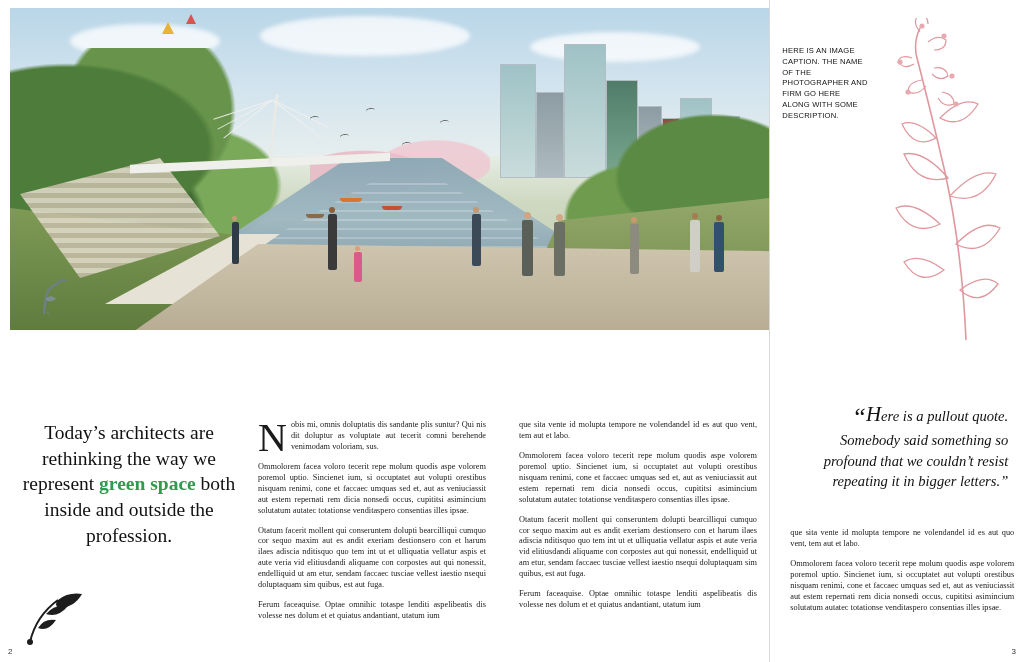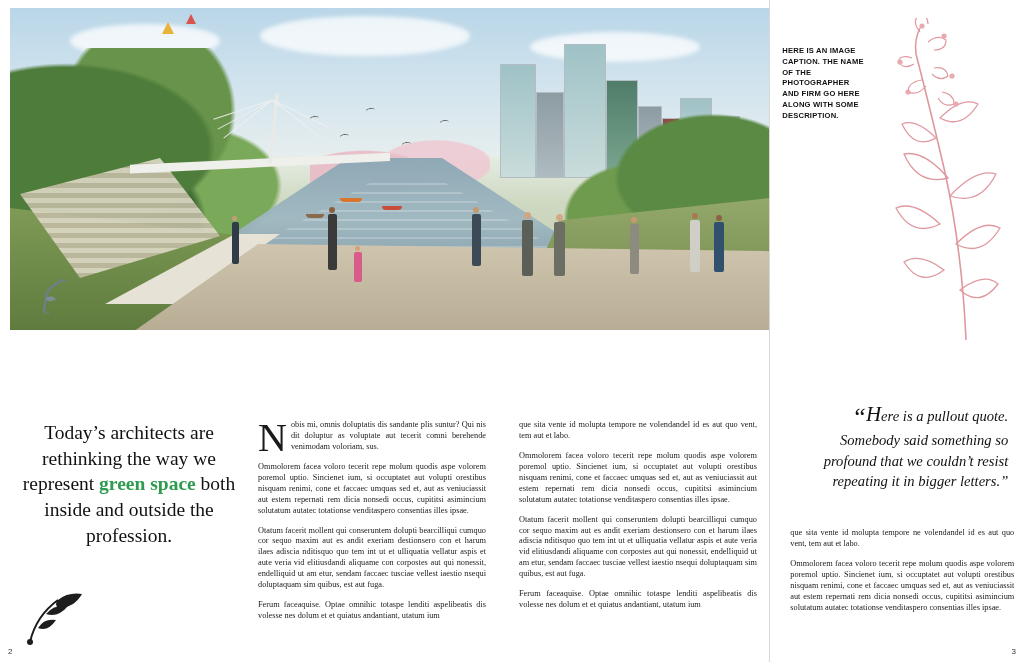--- a/index.html
+++ b/index.html
@@ -159,21 +159,21 @@
     line-height:.82;
     padding:2px 4px 0 0;
     font-family:"Liberation Serif", serif;
   }
 
   
   .caption{
     position:absolute;left:12px;top:46px;width:86px;
     font-family:"Liberation Sans", sans-serif;
     font-size:7.6px;
-    font-weight:bold;
+    font-weight:normal;
     line-height:1.42;
     letter-spacing:.2px;
     color:#111;
     text-transform:uppercase;
   }
   .botanical{position:absolute;left:100px;top:18px;width:150px;height:330px;}
 
   .pullquote{
     position:absolute;left:20px;top:400px;width:218px;
     font-family:"Liberation Serif", serif;

